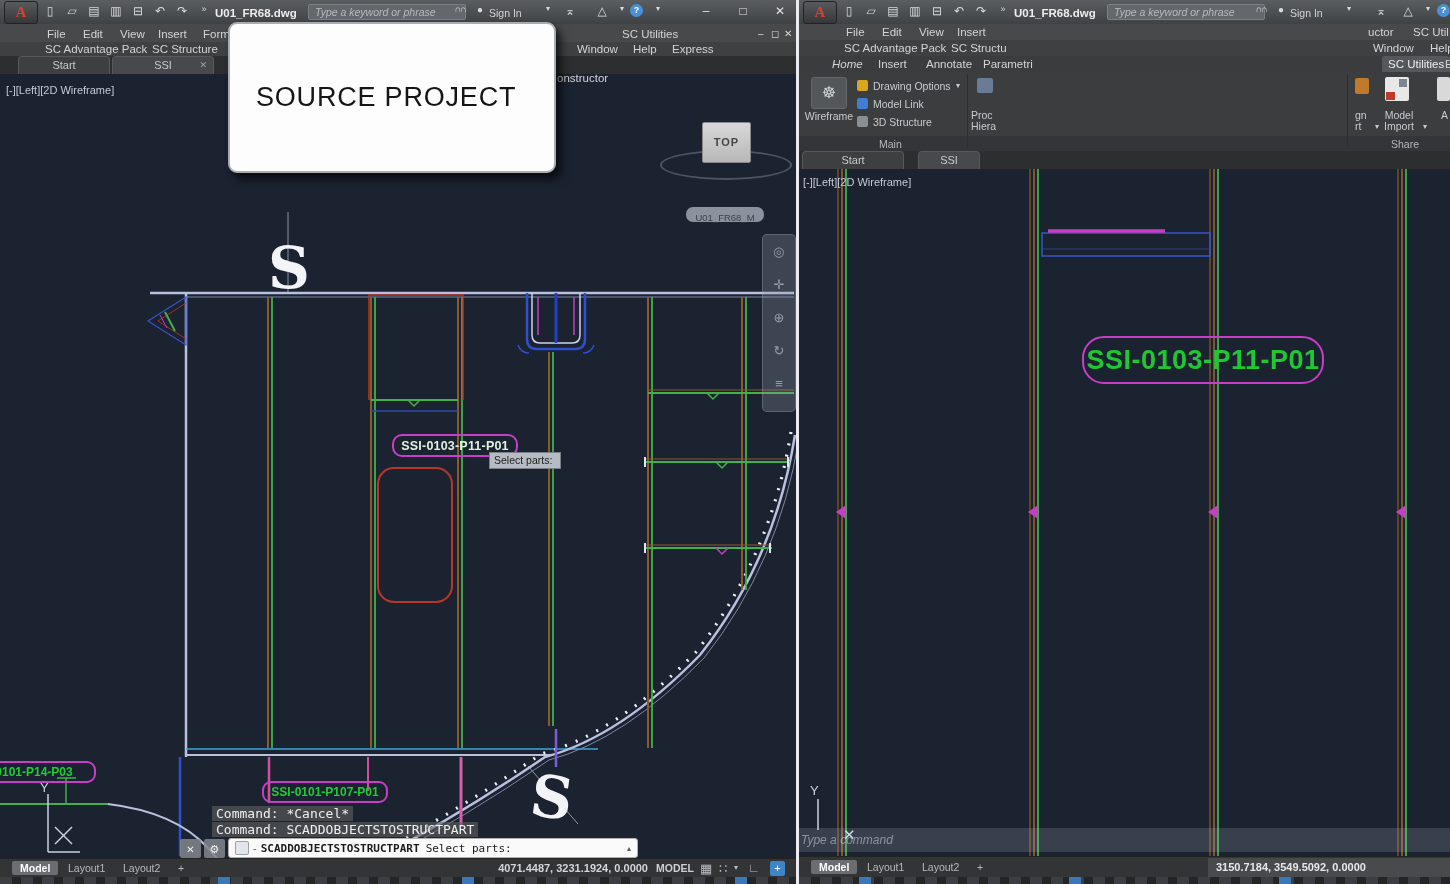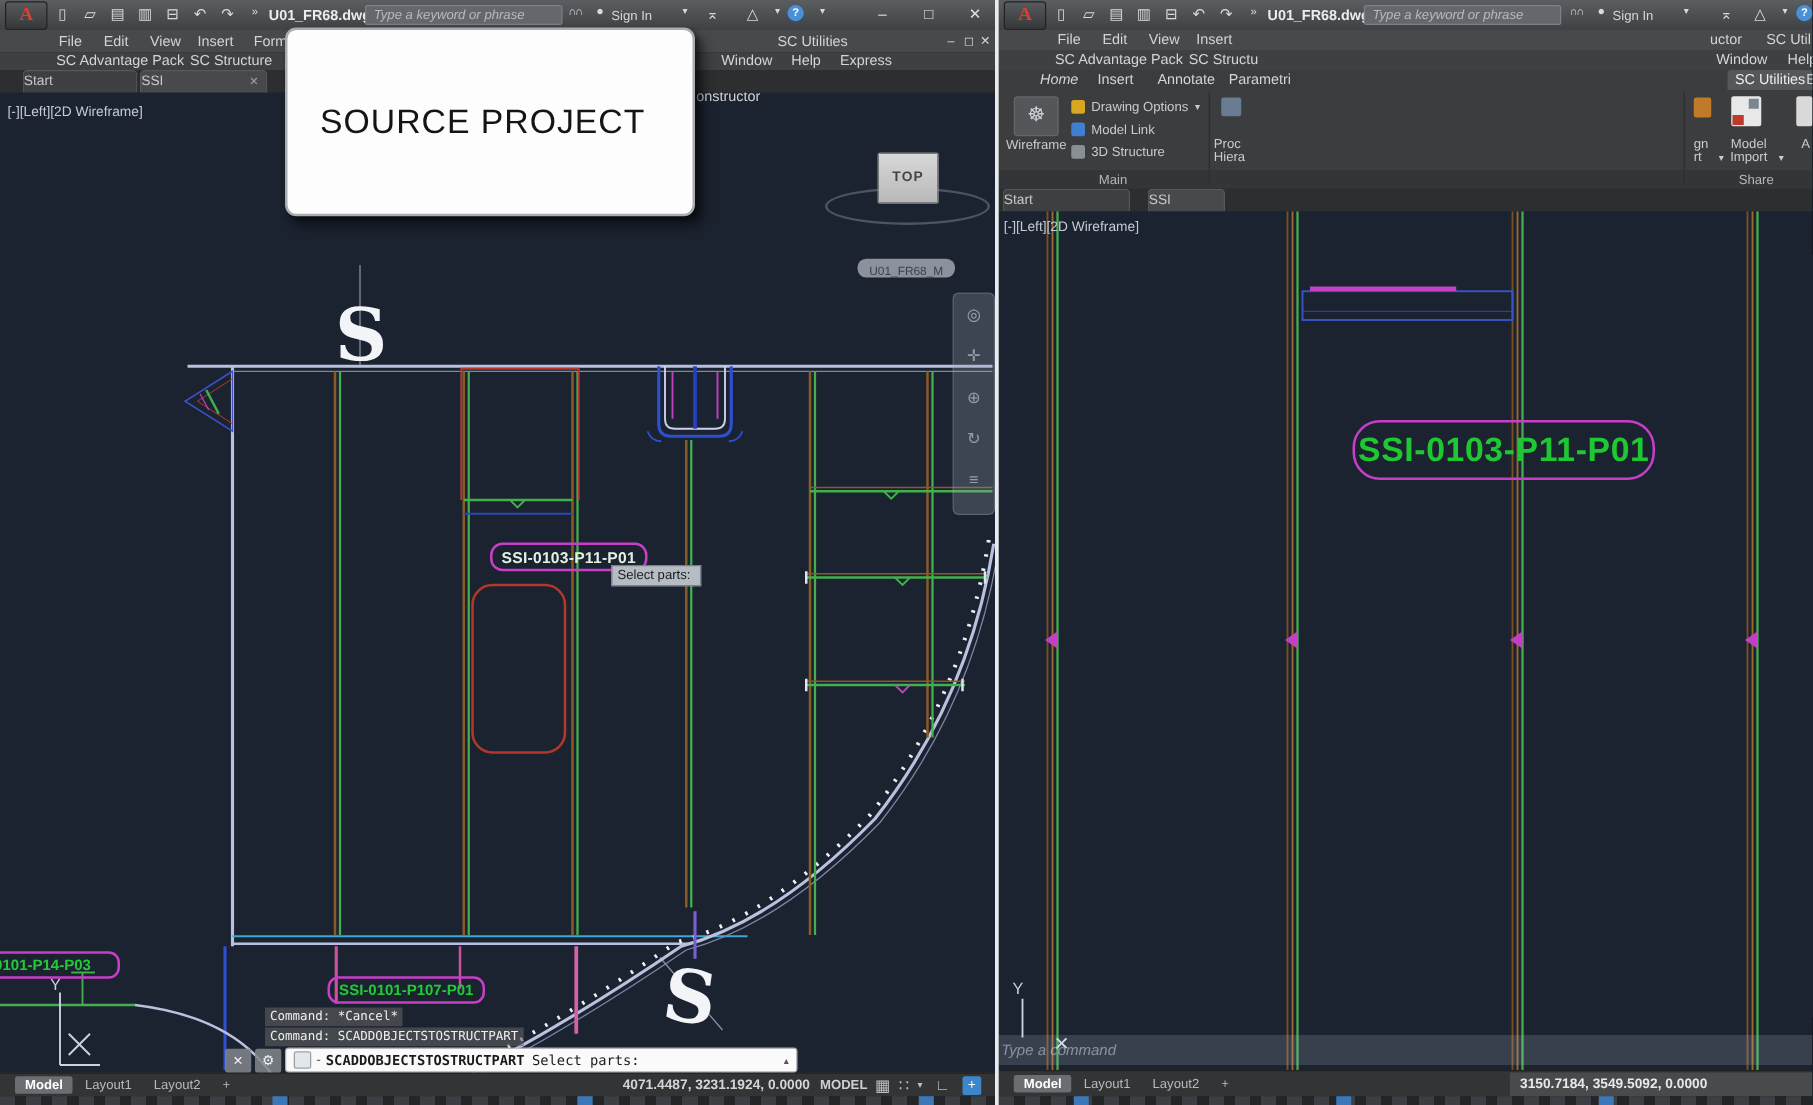--- a/index.html
+++ b/index.html
@@ -9,40 +9,40 @@
   .win{position:absolute;top:0;height:884px;overflow:hidden;background:#1b2330;}
   .titlebar{position:absolute;left:0;top:0;width:100%;height:24px;
             background:linear-gradient(#5b5e60,#3f4244);border-bottom:1px solid #2c2c2c;}
   .menurow{position:absolute;left:0;width:100%;height:16px;background:#434547;}
   .t{position:absolute;font-size:11.5px;color:#d4d4d4;white-space:nowrap;line-height:14px;}
   .qicon{position:absolute;top:4px;font-size:12px;color:#d8dadc;width:20px;text-align:center;}
   .logo{position:absolute;left:4px;top:1px;width:32px;height:21px;background:linear-gradient(#585b5d,#353739);
         border:1px solid #222;border-radius:3px;color:#d84030;font-weight:bold;font-size:15px;
         text-align:center;line-height:20px;font-family:"Liberation Serif",serif;}
   .searchbox{position:absolute;top:4px;width:150px;height:14px;background:#64676c;border:1px solid #7c7f84;
-             border-radius:2px;color:#b7bbc0;font-style:italic;font-size:10.5px;padding-left:6px;line-height:14px;}
+             border-radius:2px;color:#b7bbc0;font-style:italic;font-size:10.5px;padding-left:6px;line-height:14px;margin-left:16px;}
   .winctl{position:absolute;top:4px;font-size:12px;color:#e2e2e2;width:24px;text-align:center;}
   .tabbar{position:absolute;left:0;width:100%;height:18px;background:#2c2e30;}
   .ftab{position:absolute;top:0;height:17px;border-radius:4px 4px 0 0;border:1px solid #56585a;border-bottom:none;
-        font-size:11px;color:#c6c8ca;line-height:17px;}
+        font-size:11px;color:#c6c8ca;text-align:center;line-height:17px;}
   .callout{position:absolute;background:#fdfdfd;border:2px solid #a8adb2;border-radius:9px;
            box-shadow:6px 7px 9px rgba(0,0,0,.5),2px 3px 4px rgba(0,0,0,.35);z-index:60;}
   .callout span{font-size:27px;color:#151515;letter-spacing:.8px;white-space:nowrap;}
   .vplabel{position:absolute;font-size:11px;color:#c5cad4;z-index:5;}
   .oval{position:absolute;border:2px solid #c63fc6;border-radius:20px;text-align:center;
         font-weight:bold;z-index:8;display:flex;align-items:center;justify-content:center;}
   .statusbar{position:absolute;left:0;width:100%;background:#323436;border-top:1px solid #222;}
   .ltab{position:absolute;font-size:10.5px;color:#b6b9bc;padding:1px 8px;top:2px;}
   .ltab.active{background:#6a6d71;color:#fff;font-weight:bold;border-radius:2px;}
   .sliver{position:absolute;left:0;top:877px;width:100%;height:7px;background:#232527;
           background-image:repeating-linear-gradient(90deg,#3b3e42 0 12px,#232527 12px 21px);}
   .bluesq{position:absolute;top:877px;width:12px;height:7px;background:#3c78b8;}
   .ribbonlbl{position:absolute;font-size:10.5px;color:#c9cbce;white-space:nowrap;}
   .cmdhist{position:absolute;background:rgba(96,96,96,.6);color:#efefef;
-           font-family:"DejaVu Sans Mono",monospace;font-size:10px;padding:0 4px;line-height:15px;white-space:nowrap;z-index:9;}
+           font-family:"DejaVu Sans Mono",monospace;font-size:13px;padding:0 4px;line-height:15px;white-space:nowrap;z-index:9;}
   .navbar-ic{display:block;text-align:center;font-size:13px;color:rgba(222,227,237,.55);line-height:33px;}
 </style>
 </head>
 <body>
 
 <div class="win" style="left:0;width:797px;">
 
   <div class="titlebar">
     <div class="logo">A</div>
     <span class="qicon" style="left:40px;">▯</span>

